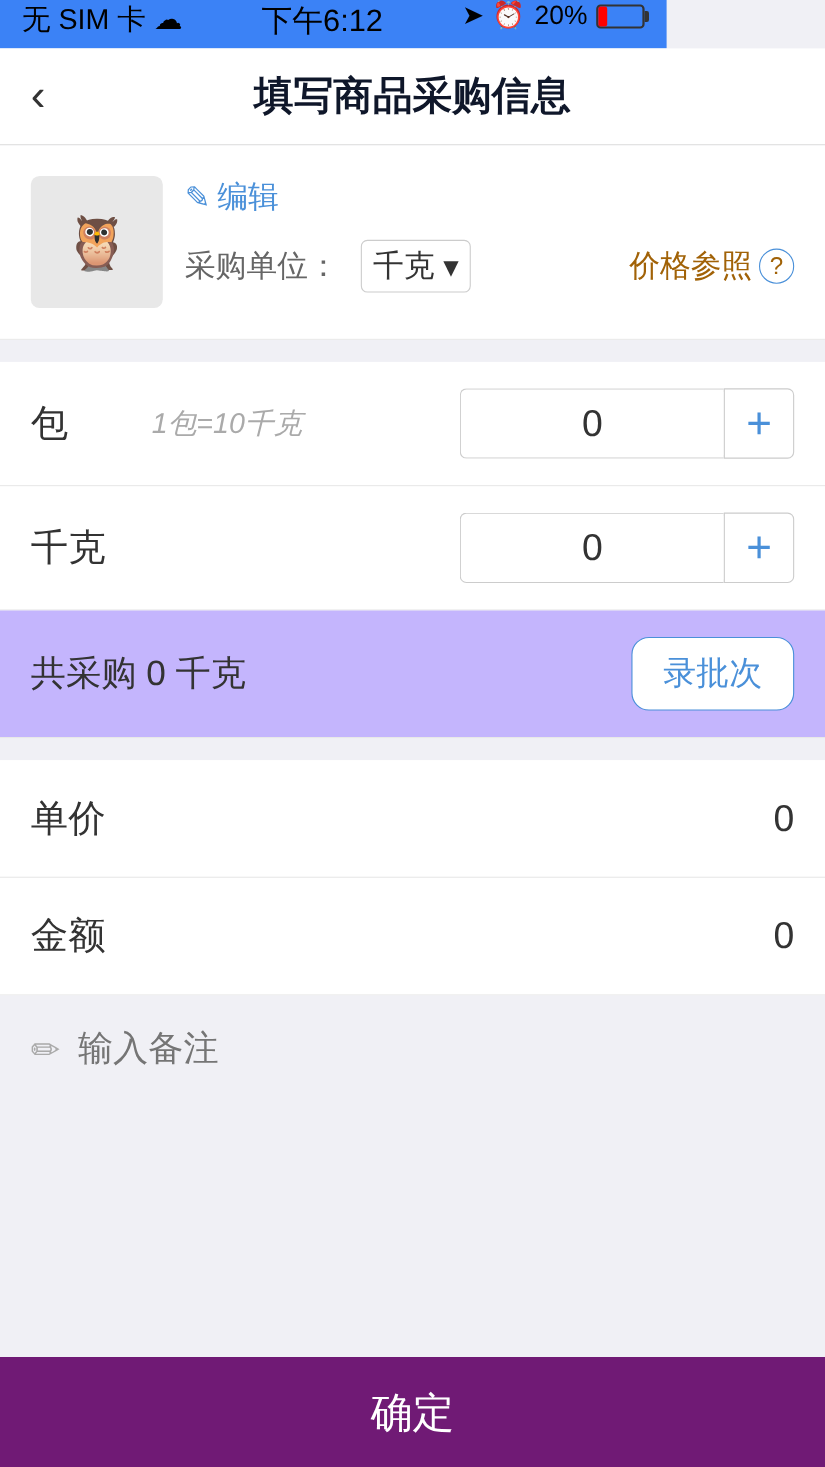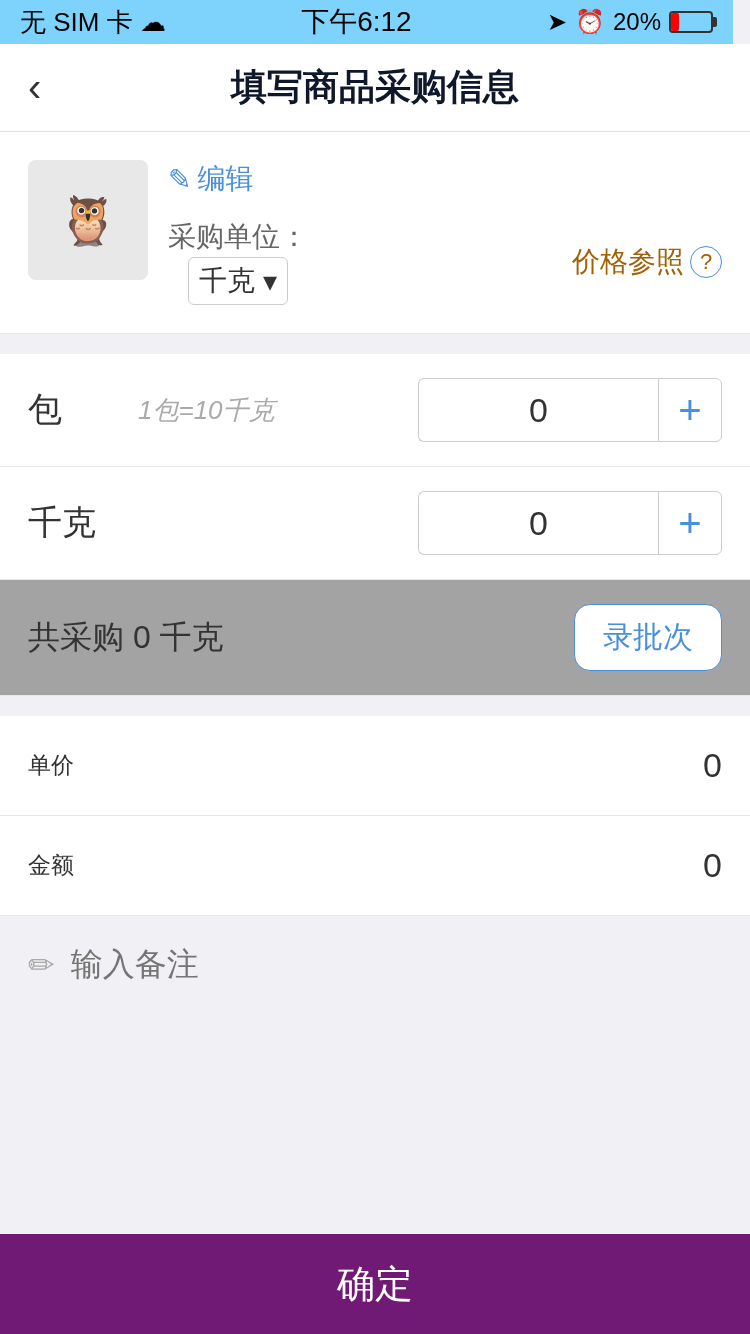--- a/index.html
+++ b/index.html
@@ -8,25 +8,25 @@
       width: 750px;
       min-height: 1334px;
       font-family: -apple-system, "PingFang SC", "Helvetica Neue", Arial, sans-serif;
       background: #f0f0f5;
       font-size: 32px;
       color: #333;
     }
 
     
     .status-bar {
-      width: 733px;
+      width: 606px;
       height: 44px;
-      background: #7dd3fc;
-      display: flex;
-      align-items: center;
+      background: #3b82f6;
+      display: flex;
+      align-items: flex-start;
       justify-content: space-between;
       padding: 0 20px;
       font-size: 26px;
       color: #000;
     }
     .status-left {
       display: flex;
       align-items: center;
       gap: 8px;
     }
@@ -136,22 +136,21 @@
     .unit-row {
       display: flex;
       align-items: center;
       justify-content: space-between;
     }
     .unit-label {
       font-size: 28px;
       color: #666;
       display: flex;
       align-items: center;
-      gap: 1px;
-      flex-direction: column;
+      gap: 20px;
     }
     .unit-dropdown {
       display: flex;
       align-items: center;
       border: 1px solid #ccc;
       border-radius: 6px;
       padding: 4px 10px;
       font-size: 28px;
       color: #333;
       gap: 8px;
@@ -222,21 +221,21 @@
       align-items: center;
       justify-content: center;
       cursor: pointer;
     }
 
     
     .summary-row {
       display: flex;
       align-items: center;
       padding: 24px 28px;
-      background: #a3a3a3;
+      background: #c4b5fd;
       border-bottom: 1px solid #e8e8e8;
     }
     .summary-text {
       font-size: 32px;
       color: #333;
     }
     .batch-btn {
       margin-left: auto;
       border: 1px solid #4a90d9;
       border-radius: 16px;
@@ -252,21 +251,21 @@
       background: #fff;
       margin-top: 0;
     }
     .info-row {
       display: flex;
       align-items: center;
       padding: 30px 28px;
       border-bottom: 1px solid #e8e8e8;
     }
     .info-row-label {
-      font-size: 23px;
+      font-size: 34px;
       color: #333;
     }
     .info-row-value {
       margin-left: auto;
       font-size: 34px;
       color: #333;
     }
 
     
     .remark-section {

